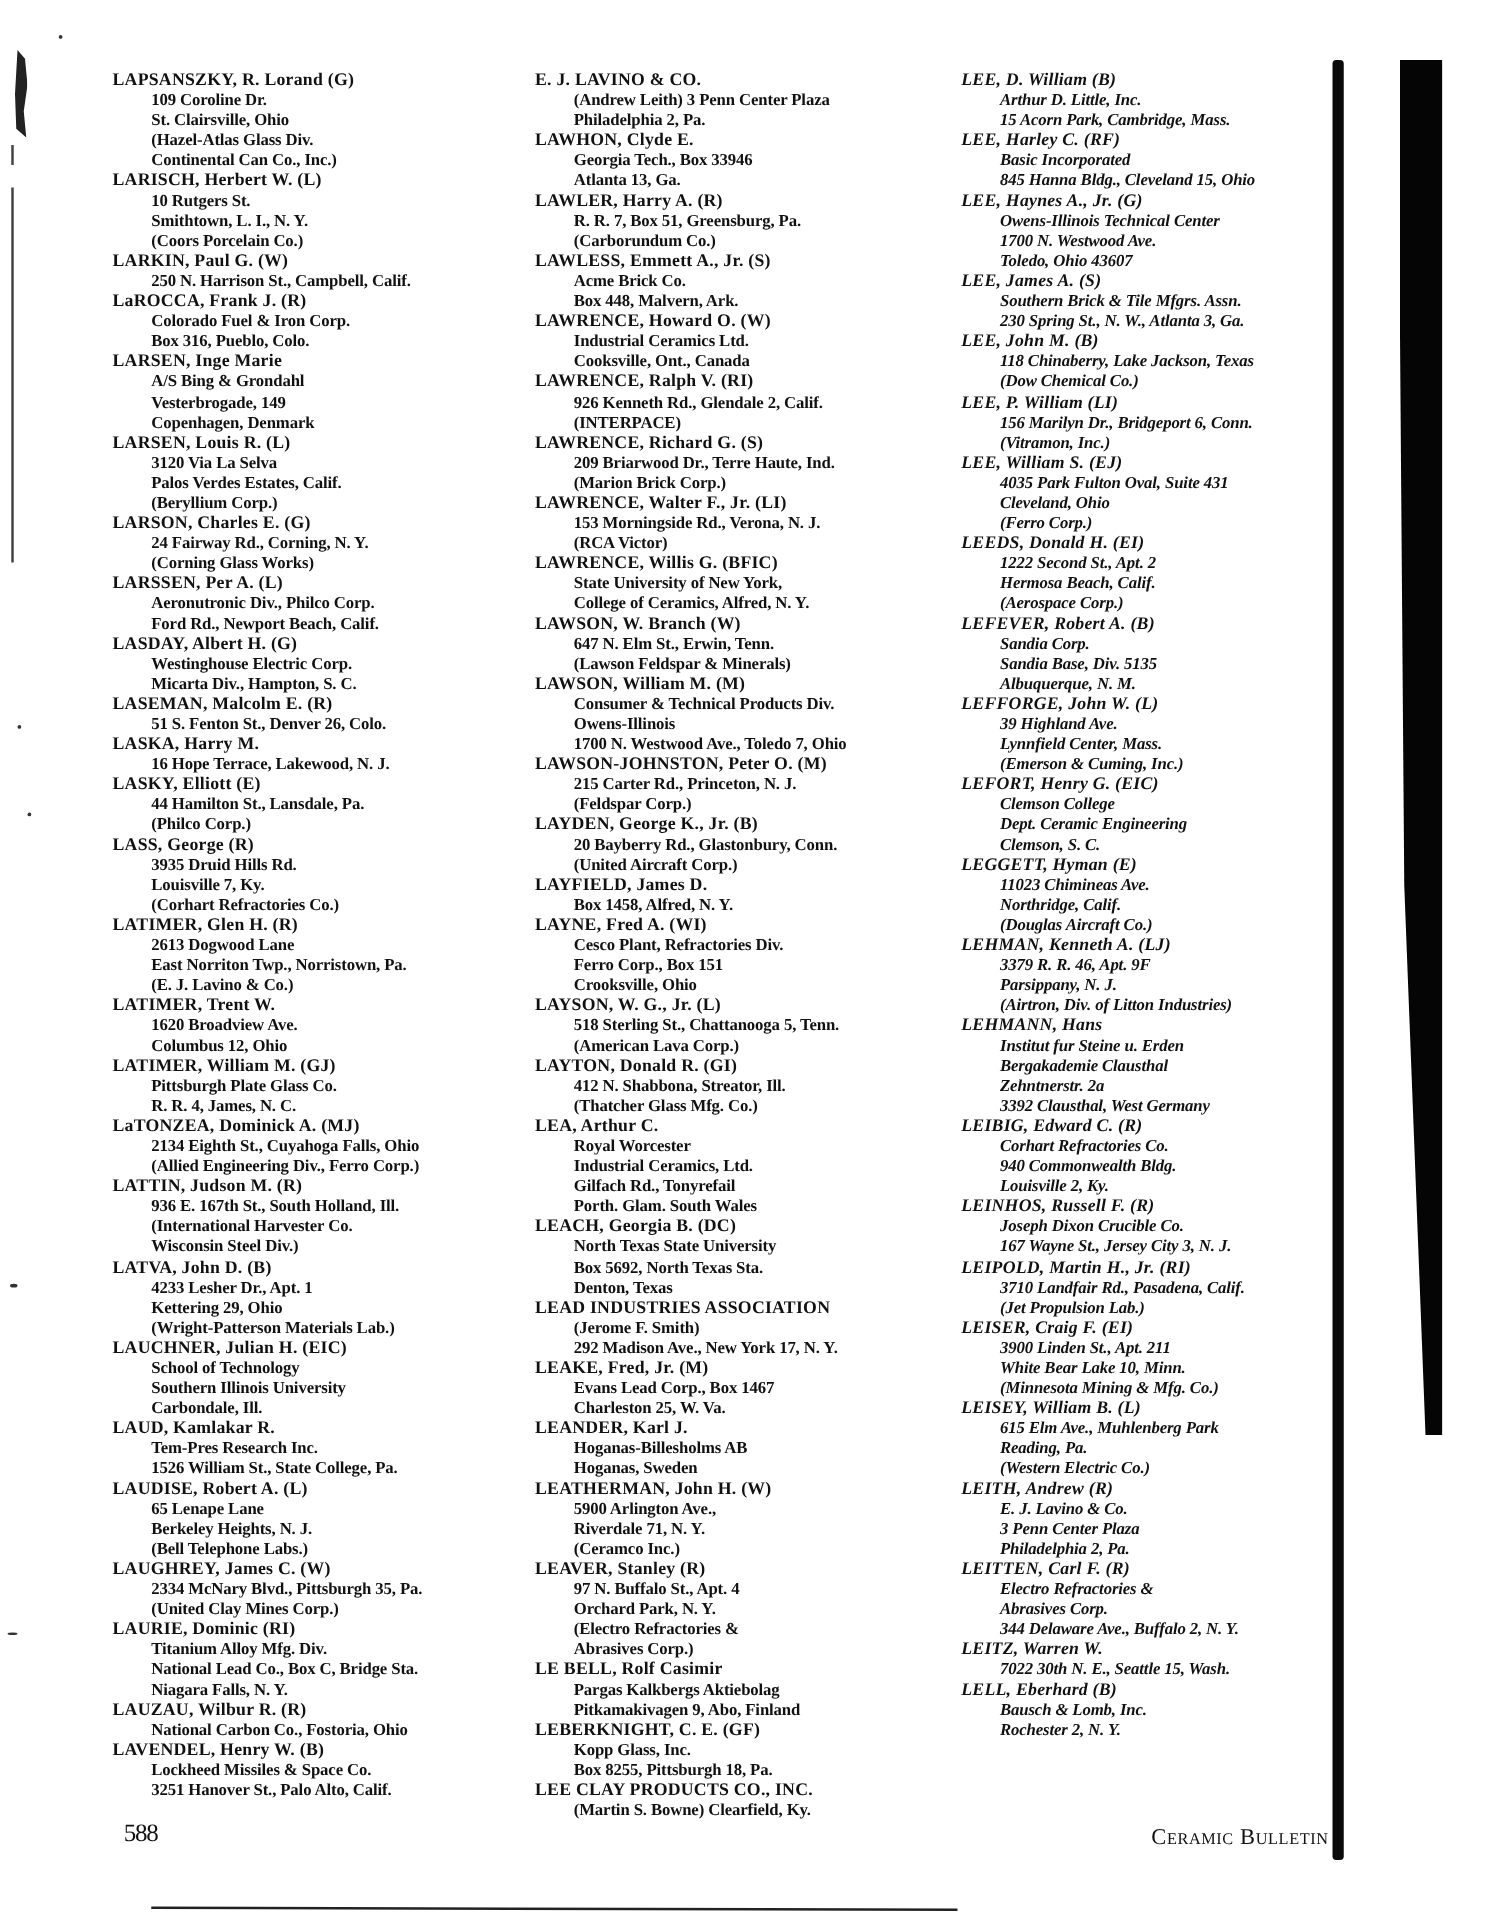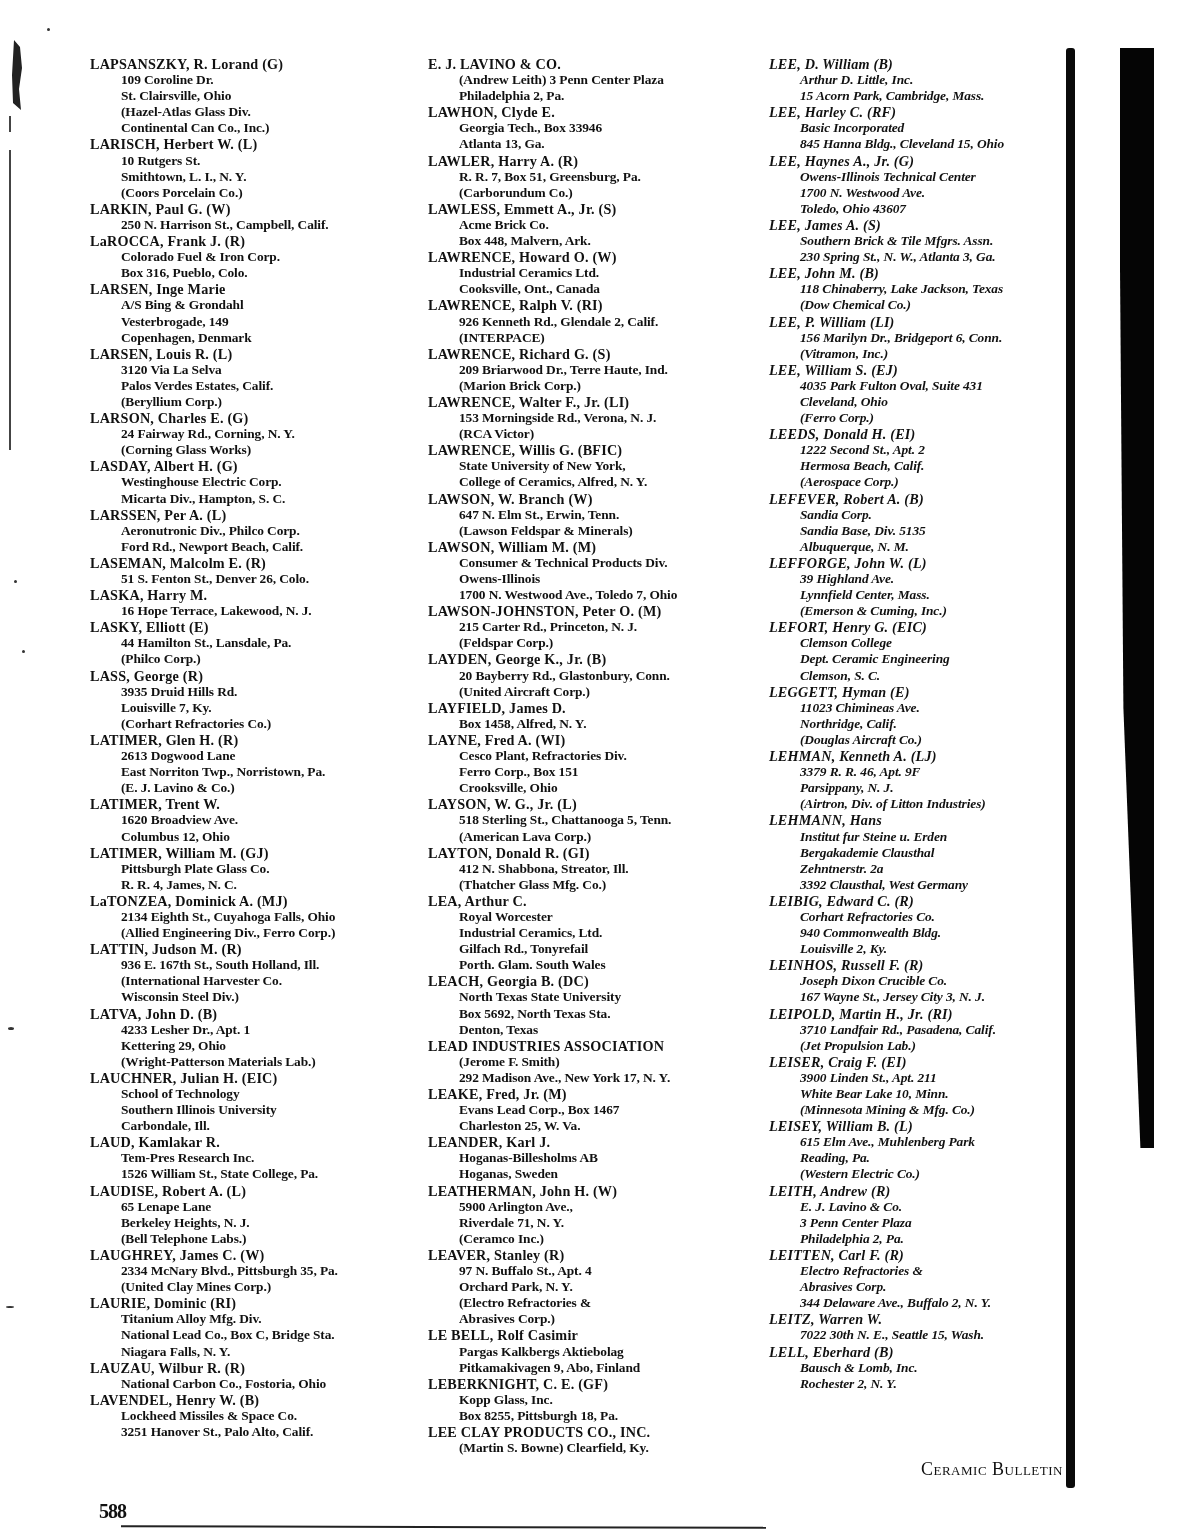--- a/index.html
+++ b/index.html
@@ -44,23 +44,22 @@
       white-space: nowrap;
       font-family: "Liberation Serif", "DejaVu Serif", serif;
       font-size: 13.4px;
     }
     .page-number {
       position: absolute;
       left: 99px;
       top: 1456px;
       font-family: "Liberation Serif", serif;
       font-size: 20px;
-      font-weight: bold;
+      font-weight: normal;
       letter-spacing: -1px;
-      margin-top: 44px;
     }
     .running-footer {
       position: absolute;
       left: 921px;
       top: 1459px;
       font-family: "Liberation Serif", serif;
       font-size: 18px;
       font-weight: normal;
       font-variant: small-caps;
       letter-spacing: 0.5px;
@@ -165,28 +164,28 @@
         <div class="entry-line">3120 Via La Selva</div>
         <div class="entry-line">Palos Verdes Estates, Calif.</div>
         <div class="entry-line">(Beryllium Corp.)</div>
       </div>
       <div class="entry">
         <div class="entry-name">LARSON, Charles E. (G)</div>
         <div class="entry-line">24 Fairway Rd., Corning, N. Y.</div>
         <div class="entry-line">(Corning Glass Works)</div>
       </div>
       <div class="entry">
+        <div class="entry-name">LARSSEN, Per A. (L)</div>
+        <div class="entry-line">Aeronutronic Div., Philco Corp.</div>
+        <div class="entry-line">Ford Rd., Newport Beach, Calif.</div>
+      </div>
+      <div class="entry">
         <div class="entry-name">LASDAY, Albert H. (G)</div>
         <div class="entry-line">Westinghouse Electric Corp.</div>
         <div class="entry-line">Micarta Div., Hampton, S. C.</div>
-      </div>
-      <div class="entry">
-        <div class="entry-name">LARSSEN, Per A. (L)</div>
-        <div class="entry-line">Aeronutronic Div., Philco Corp.</div>
-        <div class="entry-line">Ford Rd., Newport Beach, Calif.</div>
       </div>
       <div class="entry">
         <div class="entry-name">LASEMAN, Malcolm E. (R)</div>
         <div class="entry-line">51 S. Fenton St., Denver 26, Colo.</div>
       </div>
       <div class="entry">
         <div class="entry-name">LASKA, Harry M.</div>
         <div class="entry-line">16 Hope Terrace, Lakewood, N. J.</div>
       </div>
       <div class="entry">

